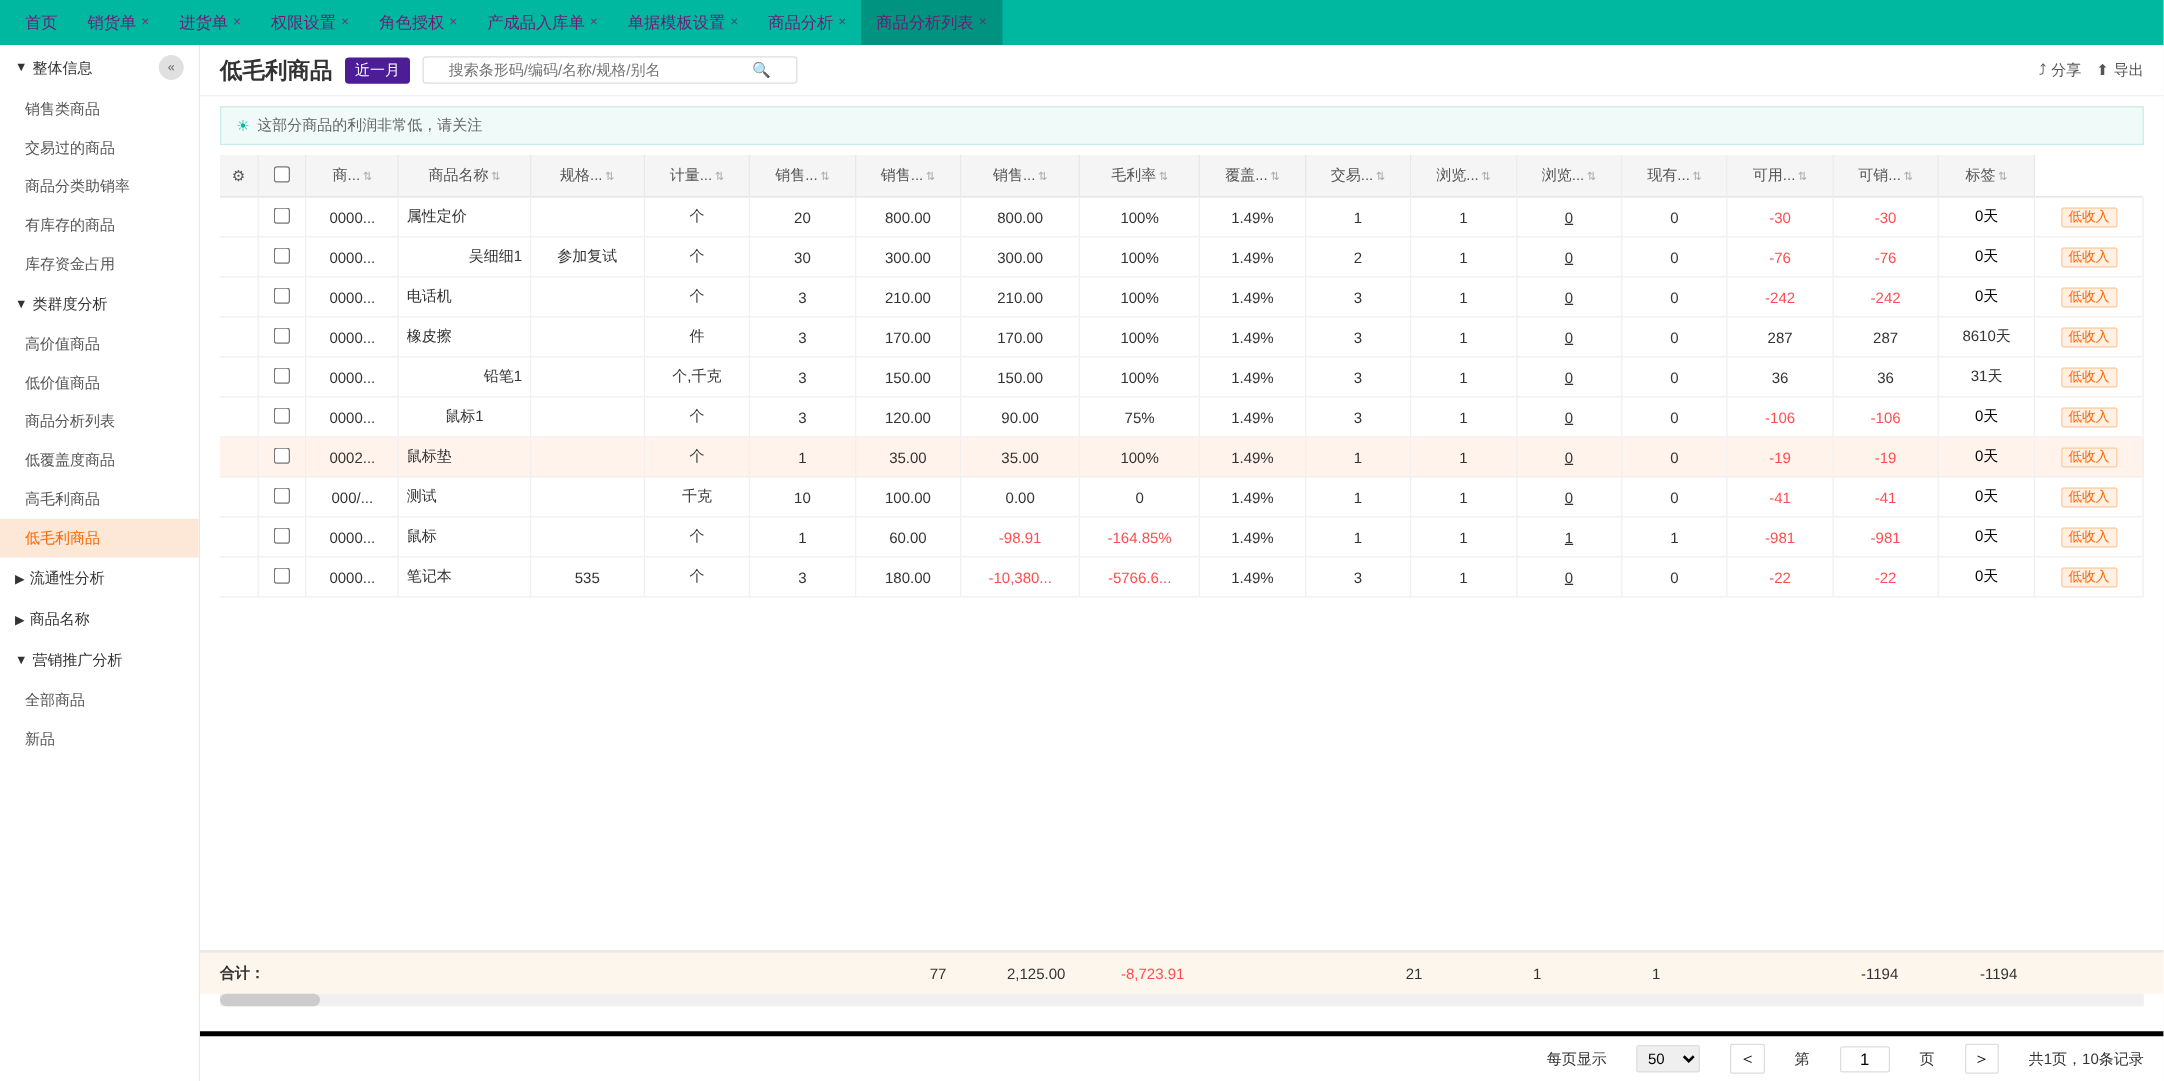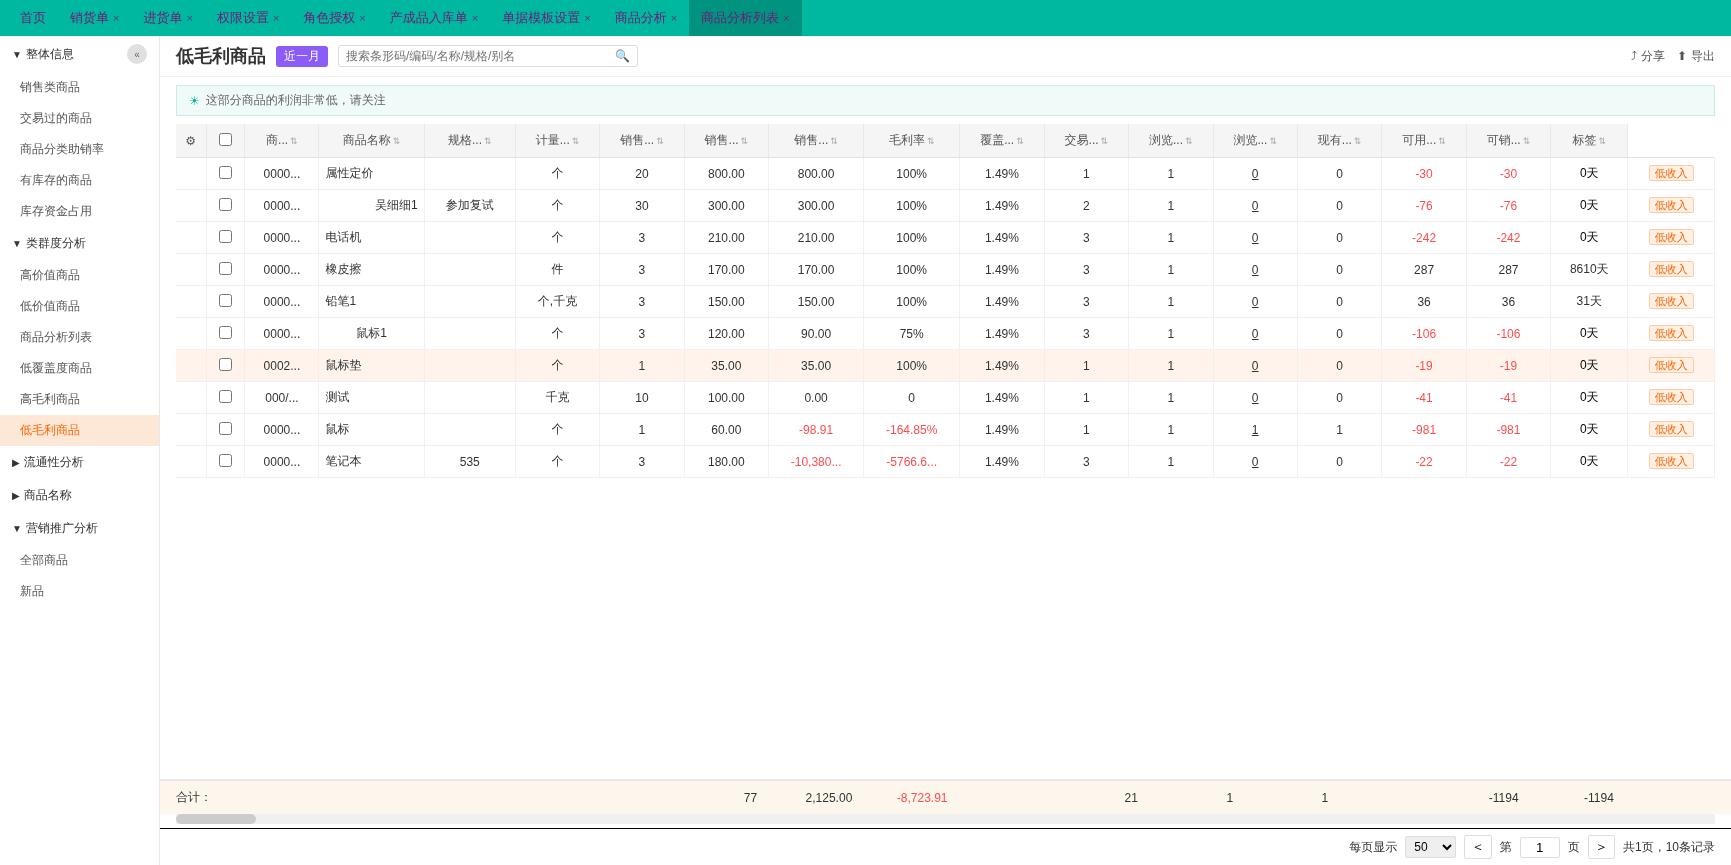--- a/index.html
+++ b/index.html
@@ -70,33 +70,33 @@
       padding: 8px 16px;
       border-bottom: 1px solid #f0f0f0;
       gap: 10px;
     }
     .page-title {
       font-size: 18px;
       font-weight: bold;
       color: #333;
     }
     .period-badge {
-      background: #8b5cf6;
+      background: #4c1d95;
       color: #fff;
       padding: 2px 8px;
       border-radius: 3px;
       font-size: 12px;
       cursor: pointer;
     }
     .search-box {
       display: flex;
       align-items: center;
       border: 1px solid #ddd;
       border-radius: 3px;
-      padding: 3px 7px;
+      padding: 3px 20px;
       flex: 1;
       max-width: 300px;
     }
     .search-box input {
       border: none;
       outline: none;
       font-size: 12px;
       width: 100%;
       color: #999;
     }
@@ -185,37 +185,38 @@
     
     .footer-totals {
       background: #fdf6ec;
       border-top: 2px solid #e8e8e8;
       display: flex;
       align-items: center;
       padding: 8px 16px;
       font-size: 12px;
       gap: 0;
     }
-    .totals-label { font-weight: normal; margin-right: 0; min-width: 40px; }
+    .totals-label { font-weight: bold; margin-right: 0; min-width: 40px; }
     .totals-cell {
       flex: 1;
       text-align: right;
       padding: 0 6px;
     }
 
     
     .pagination-bar {
       display: flex;
       align-items: center;
       justify-content: flex-end;
       padding: 6px 16px;
-      border-top: 1px solid #000000;
+      border-top: 4px solid #000000;
       background: #fff;
-      gap: 8px;
-      font-size: 12px;
+      gap: 24px;
+      font-size: 12px;
+      margin-top: 16px;
     }
     .page-size-select {
       border: 1px solid #ddd;
       padding: 2px 4px;
       border-radius: 2px;
       font-size: 12px;
     }
     .page-btn {
       padding: 2px 6px;
       border: 1px solid #ddd;
@@ -559,21 +560,21 @@
       <td>0</td>
       <td class="">287</td>
       <td class="">287</td>
       <td class="">8610天</td>
       <td><span class="tag-low-income">低收入</span></td>
     </tr>
             <tr>
       <td></td>
       <td><input type="checkbox" class="checkbox" style=""></td>
       <td>0000...</td>
-      <td style="text-align:left">铅笔1</td>
+      <td style="text-align:right">铅笔1</td>
       <td></td>
       <td>个,千克</td>
       <td>3</td>
       <td>150.00</td>
       <td class="">150.00</td>
       <td class="">100%</td>
       <td>1.49%</td>
       <td>3</td>
       <td>1</td>
       <td><span class="underline-link">0</span></td>

